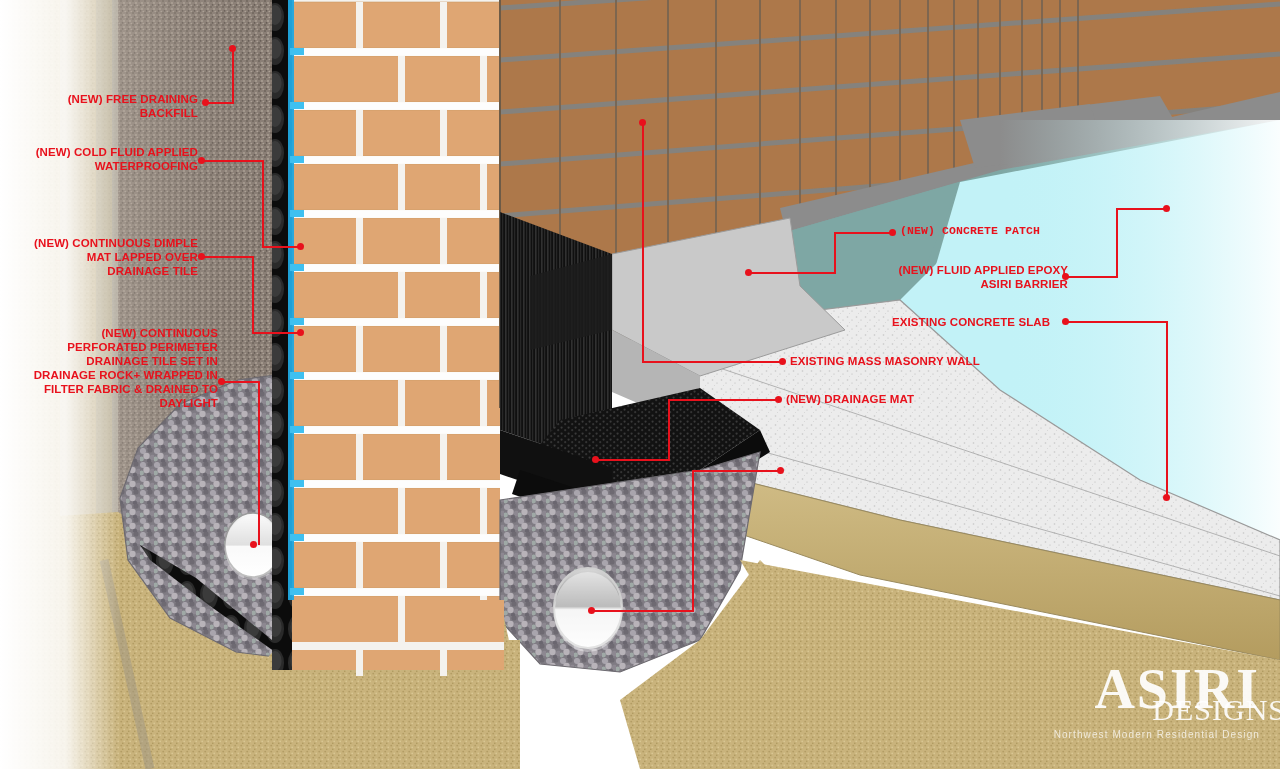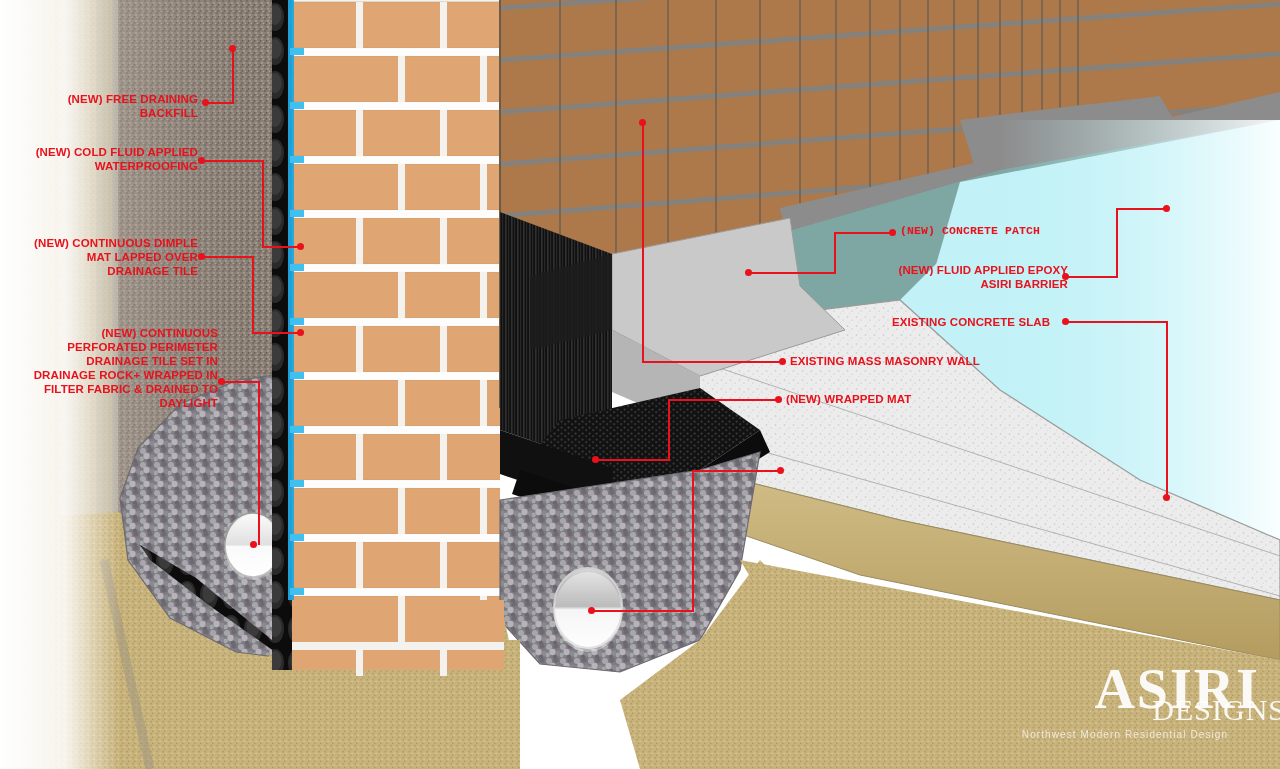--- a/index.html
+++ b/index.html
@@ -15,21 +15,21 @@
   .ld.h{height:2px;}
   .ld.v{width:2px;}
   .dot{position:absolute;width:7px;height:7px;border-radius:50%;background:#e8111c;}
   #logo{position:absolute;right:20px;bottom:18px;width:270px;height:82px;
         color:#fff;text-align:right;pointer-events:none;}
   #logo .big{font-family:"Liberation Serif",serif;font-size:56px;letter-spacing:2px;
         line-height:40px;opacity:.93;font-weight:bold;}
   #logo .sub{font-family:"Liberation Serif",serif;font-size:30px;letter-spacing:1px;
         position:relative;top:-16px;left:26px;opacity:.9;}
   #logo .tag{font-family:"Liberation Sans",sans-serif;font-size:10px;letter-spacing:1.1px;
-        opacity:.72;position:relative;top:-14px;text-align:center;}
+        opacity:.72;position:relative;top:-14px;}
 </style>
 </head>
 <body>
 
 <div id="stage">
 
   <svg id="scene" viewBox="0 0 1280 769" preserveAspectRatio="none">
     <defs>
 
       <pattern id="pBackfill" width="6" height="6" patternUnits="userSpaceOnUse">
@@ -404,21 +404,21 @@
 
   <div class="lbl l" style="left:900px;top:224px;width:260px;font-family:Liberation Mono, monospace;">(NEW) CONCRETE PATCH</div>
 
   <div class="lbl l" style="left:878px;top:263px;width:190px;text-align:right;">(NEW) FLUID APPLIED EPOXY
 ASIRI BARRIER</div>
 
   <div class="lbl l" style="left:892px;top:315px;width:166px;text-align:left;">EXISTING CONCRETE SLAB</div>
 
   <div class="lbl l" style="left:790px;top:354px;width:240px;">EXISTING MASS MASONRY WALL</div>
 
-  <div class="lbl l" style="left:786px;top:392px;width:200px;">(NEW) WRAPPED MAT</div>
+  <div class="lbl l" style="left:786px;top:392px;width:200px;">(NEW) DRAINAGE MAT</div>
 
 
   <div id="logo">
     <div class="big">ASIRI</div>
     <div class="sub">DESIGNS</div>
     <div class="tag">Northwest  Modern  Residential  Design</div>
   </div>
 
 </div>
 

